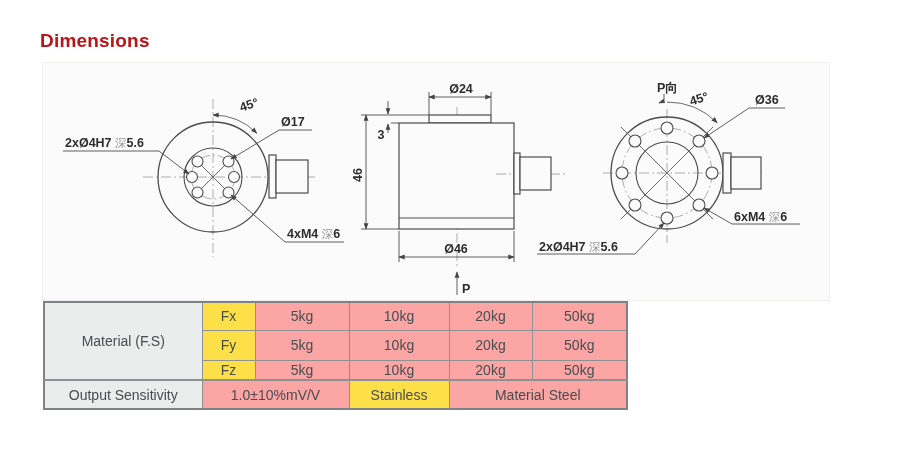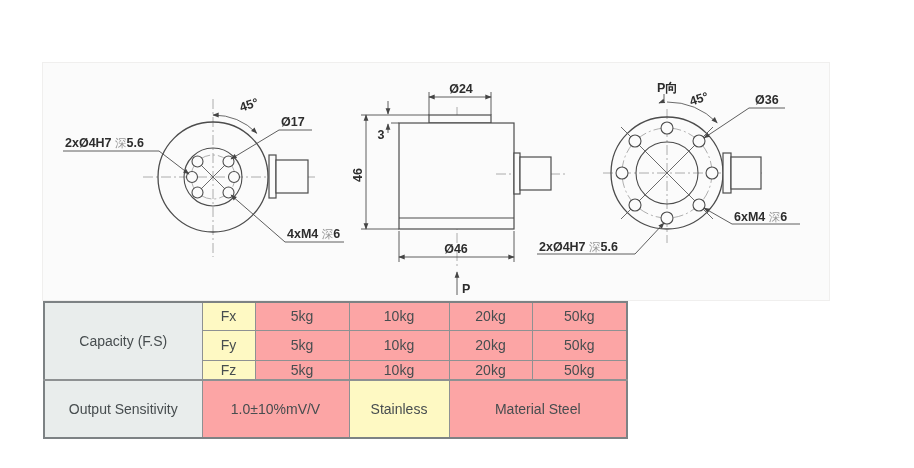--- a/index.html
+++ b/index.html
@@ -18,28 +18,29 @@
   .dim{stroke:#4c4c4c;stroke-width:0.9;fill:none;}
   .hole{stroke:#4c4c4c;stroke-width:1.1;fill:#fbfbfb;}
   .solidfill{fill:#fbfbfb;stroke:#4c4c4c;stroke-width:1.2;}
   
   .spec-table{position:absolute;left:43px;top:301px;border-collapse:collapse;table-layout:fixed;
               font-size:14px;color:#474d4f;}
   .spec-table td{border:1px solid #8e9192;text-align:center;vertical-align:middle;padding:0;}
   .spec-table{border:2px solid #7d8284;}
   .spec-table tr.last td{border-top-width:2px;}
   td.c-label{background:#e9edec;}
-  td.c-axis{background:#fef9c3;}
+  td.c-axis{background:#fde047;}
   td.c-val{background:#fca5a5;}
 </style>
 </head>
 <body>
 
 <div id="screen">
 
+  <div class="page-title">Dimensions</div>
 
   <div class="drawing-box">
     <svg width="786" height="237" viewBox="0 0 786 237">
       <defs>
         <marker id="ah" viewBox="0 0 10 10" refX="9" refY="5" markerWidth="10" markerHeight="7" orient="auto-start-reverse">
           <path d="M0,1.2 L10,5 L0,8.8 z" fill="#454545"></path>
         </marker>
       </defs>
 
       <g>
@@ -143,42 +144,42 @@
     <colgroup>
       <col style="width:158px">
         <col style="width:53px">
         <col style="width:94px">
       <col style="width:100px">
         <col style="width:83px">
         <col style="width:95px">
     </colgroup>
     <tbody>
         <tr style="height:28px">
-      <td class="c-label" rowspan="3">Capacity (F.S)</td>
+      <td class="c-label" rowspan="3">Material (F.S)</td>
       <td class="c-axis">Fx</td>
       <td class="c-val">5kg</td>
       <td class="c-val">10kg</td>
       <td class="c-val">20kg</td>
       <td class="c-val">50kg</td>
     </tr>
     <tr style="height:30px">
       <td class="c-axis">Fy</td>
       <td class="c-val">5kg</td>
       <td class="c-val">10kg</td>
       <td class="c-val">20kg</td>
       <td class="c-val">50kg</td>
     </tr>
     <tr style="height:20px">
       <td class="c-axis">Fz</td>
       <td class="c-val">5kg</td>
       <td class="c-val">10kg</td>
       <td class="c-val">20kg</td>
       <td class="c-val">50kg</td>
     </tr>
-    <tr class="last" style="height:58px">
+    <tr class="last" style="height:29px">
       <td class="c-label">Output Sensitivity</td>
       <td class="c-val" colspan="2">1.0±10%mV/V</td>
       <td class="c-axis">Stainless</td>
       <td class="c-val" colspan="2">Material Steel</td>
     </tr>
   </tbody>
     </table>
 
 </div>
 

